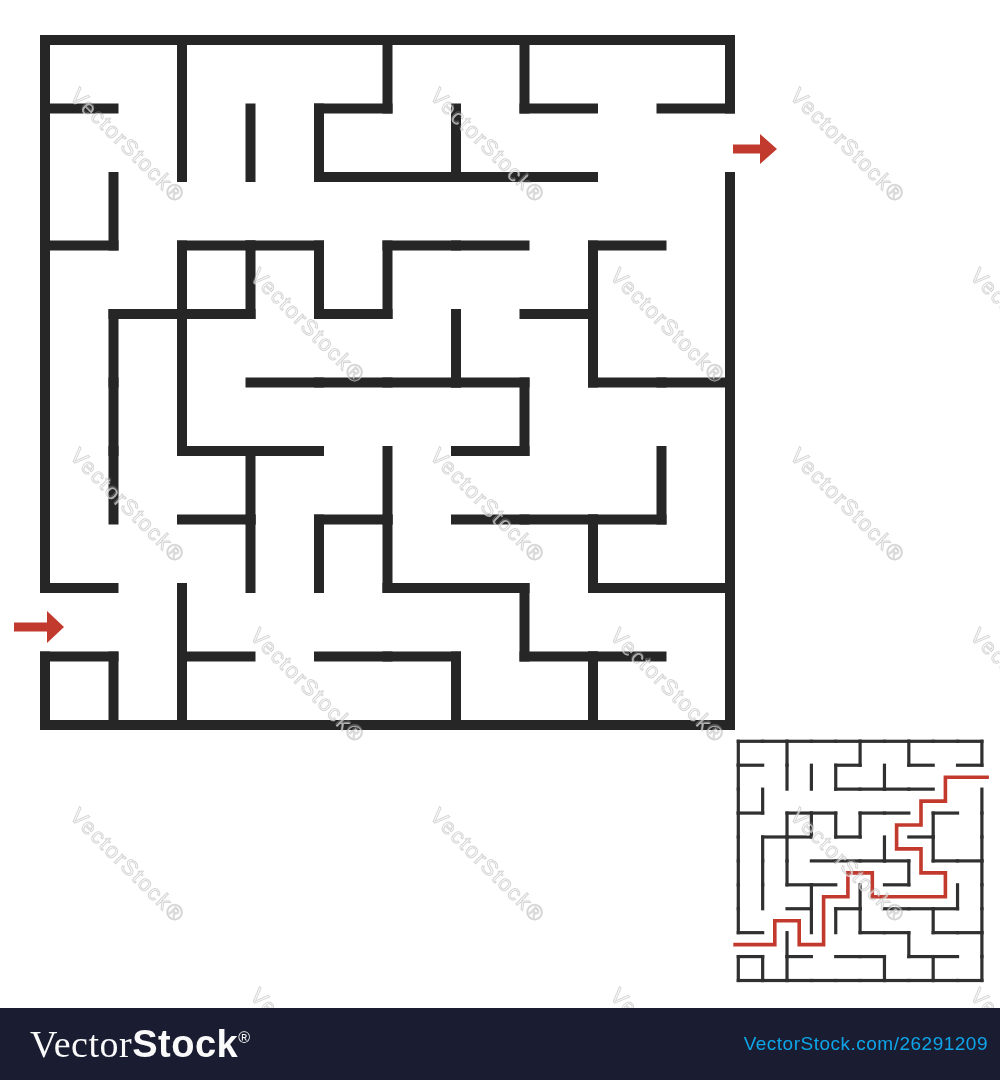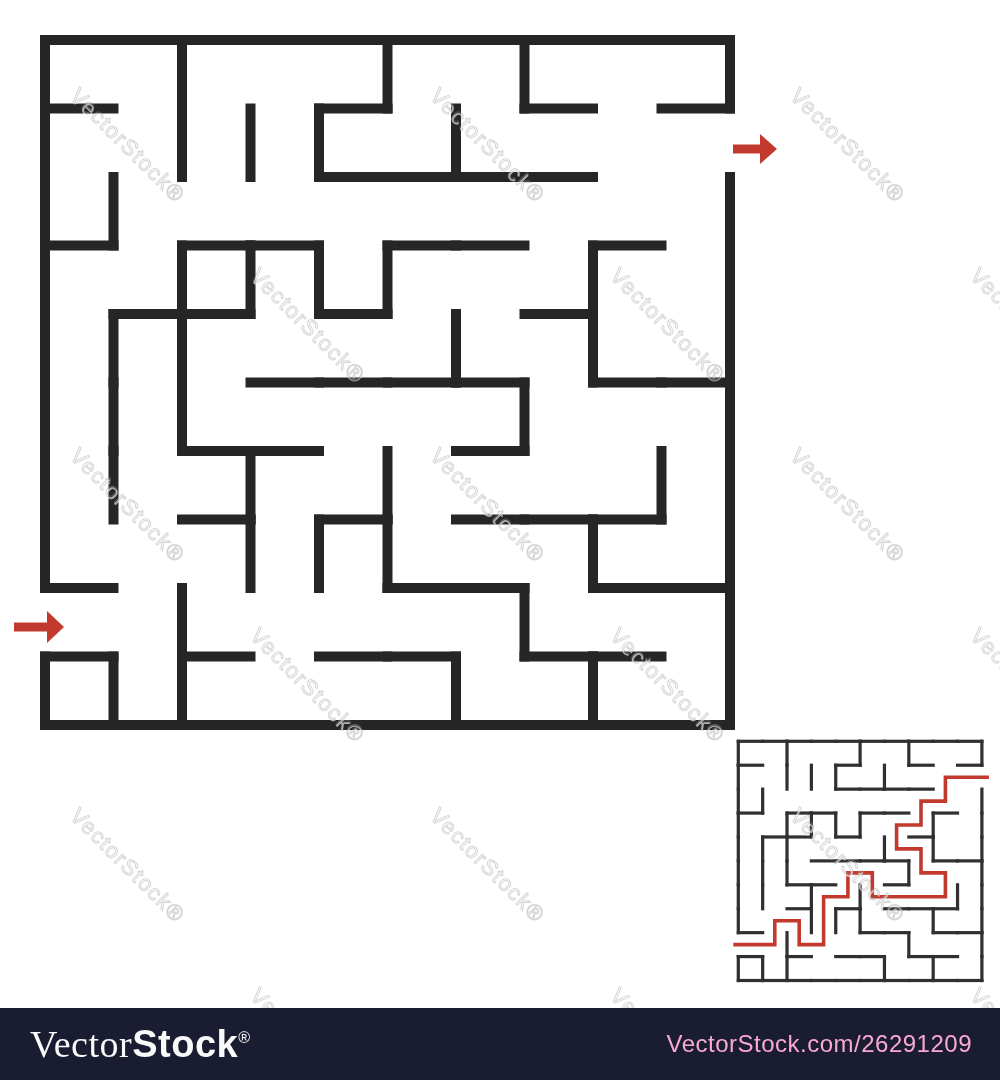--- a/index.html
+++ b/index.html
@@ -12,21 +12,21 @@
       -webkit-text-stroke:1px rgba(150,150,150,0.40);
       text-shadow:1px 1px 0 rgba(255,255,255,0.65);
       pointer-events:none;user-select:none;}
   #big-maze-svg,#small-maze-svg,#arrows-svg{position:absolute;left:0;top:0;}
   #footer{position:absolute;left:0;bottom:0;width:1000px;height:72px;
           display:flex;align-items:center;justify-content:space-between;}
   #logo{margin-left:30px;font-size:38px;color:#fafafa;letter-spacing:0.5px;}
   #logo .lt{font-weight:400;font-family:Liberation Serif, serif;}
   #logo .bd{font-weight:700;text-align:right;}
   #logo .reg{font-size:16px;vertical-align:14px;font-weight:400;}
-  #url{margin-right:28px;font-size:24px;color:#f9a8d4;letter-spacing:0.5px;}
+  #url{margin-right:12px;font-size:19px;color:#0ea5e9;letter-spacing:0.5px;}
 </style>
 </head>
 <body>
 
 <div id="stage">
   <svg id="big-maze-svg" width="1000" height="1080">
       <rect x="40" y="35" width="78.5" height="10" fill="#262626"></rect>
       <rect x="108.5" y="35" width="78.5" height="10" fill="#262626"></rect>
       <rect x="177" y="35" width="78.5" height="10" fill="#262626"></rect>
       <rect x="245.5" y="35" width="78.5" height="10" fill="#262626"></rect>

